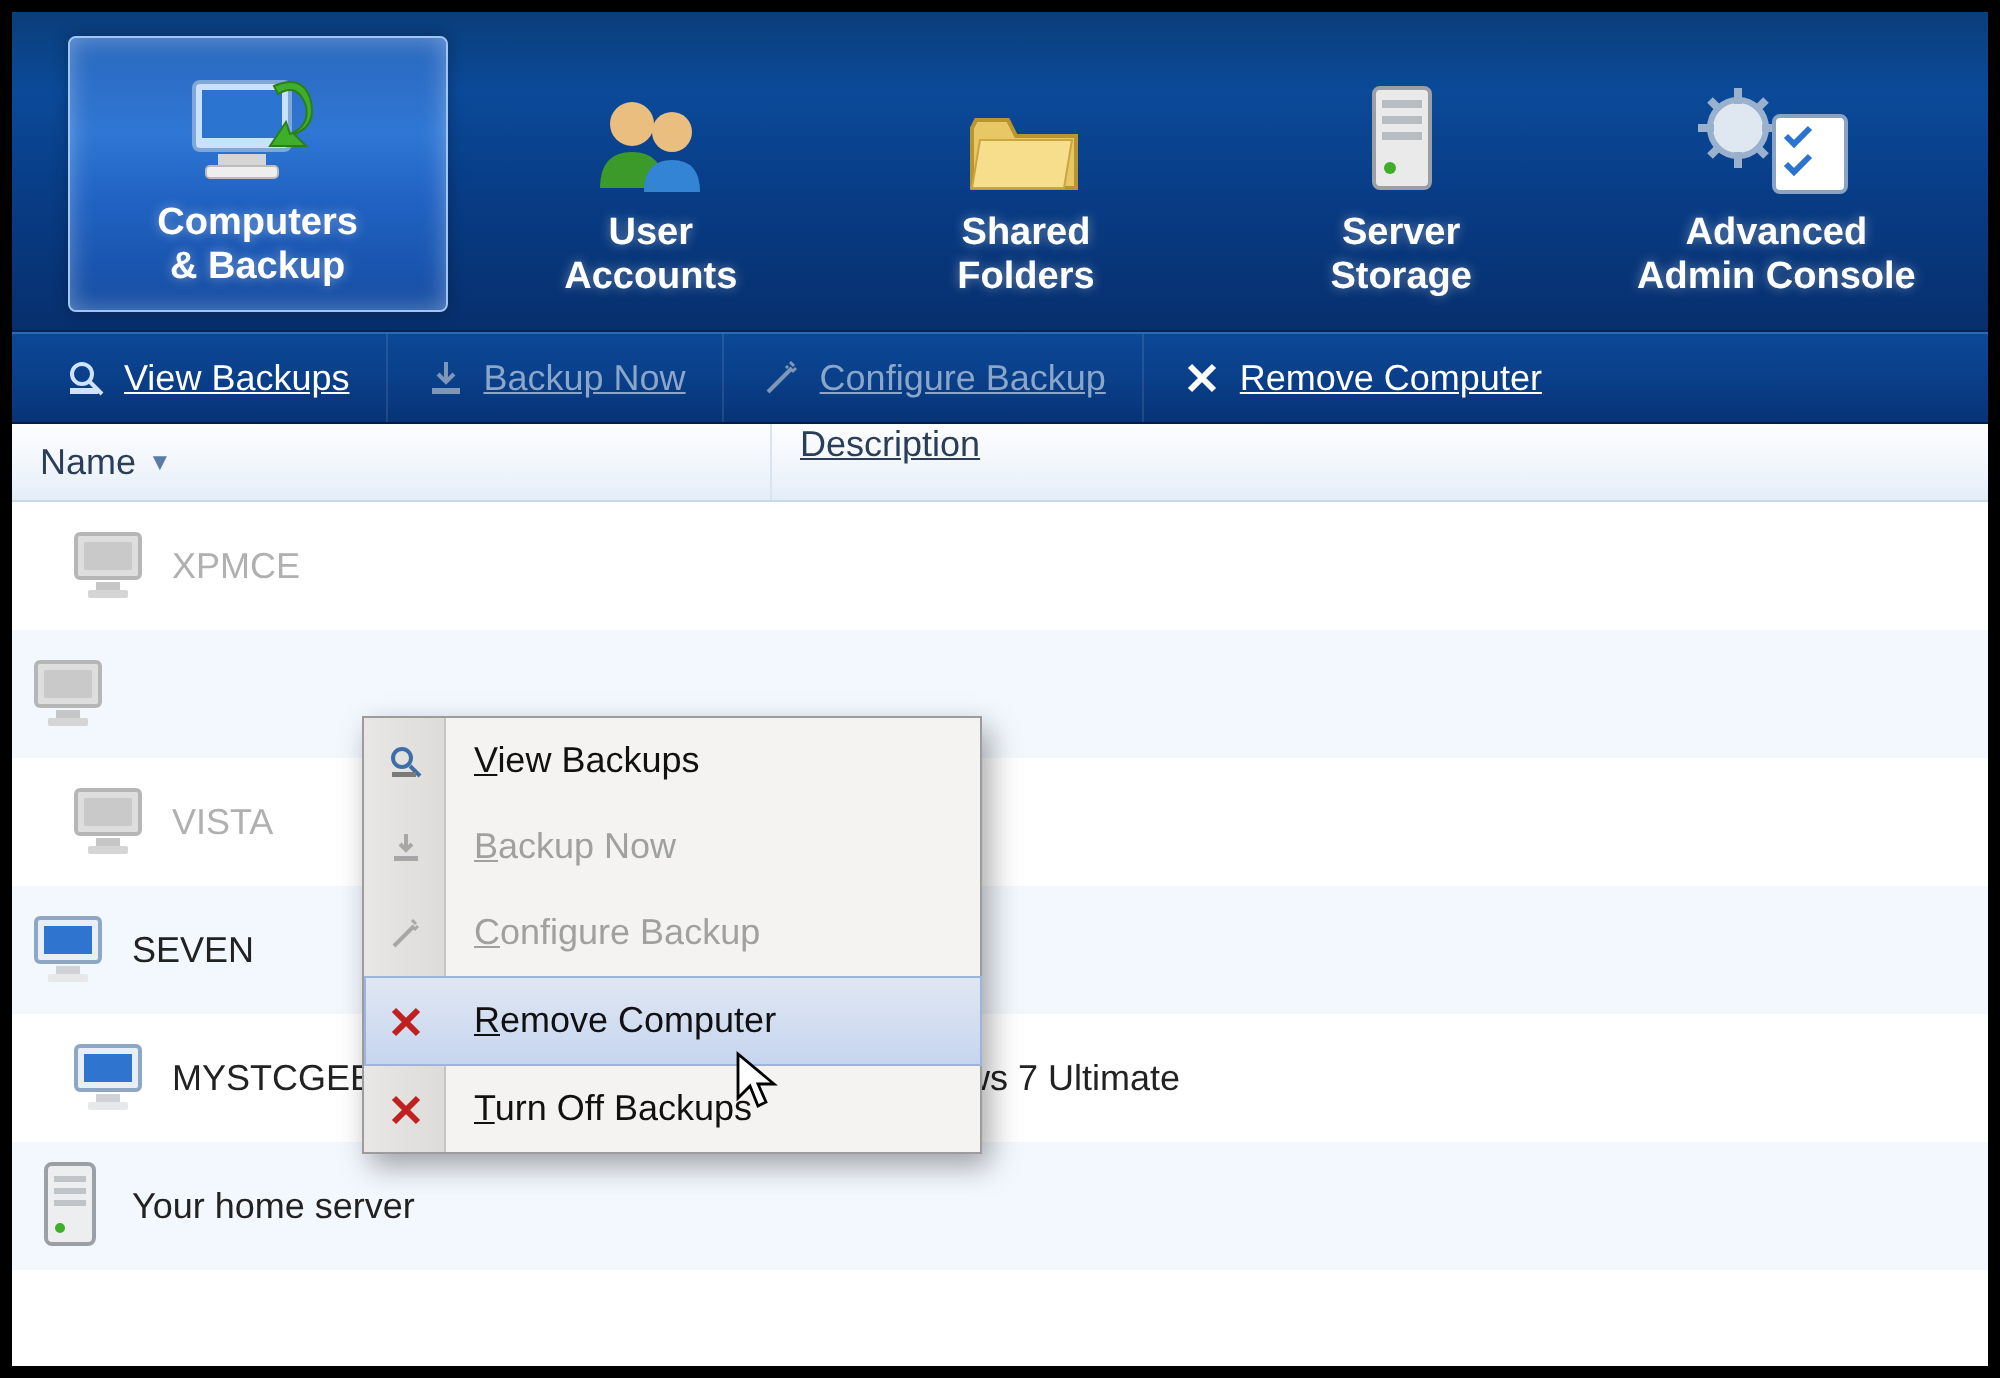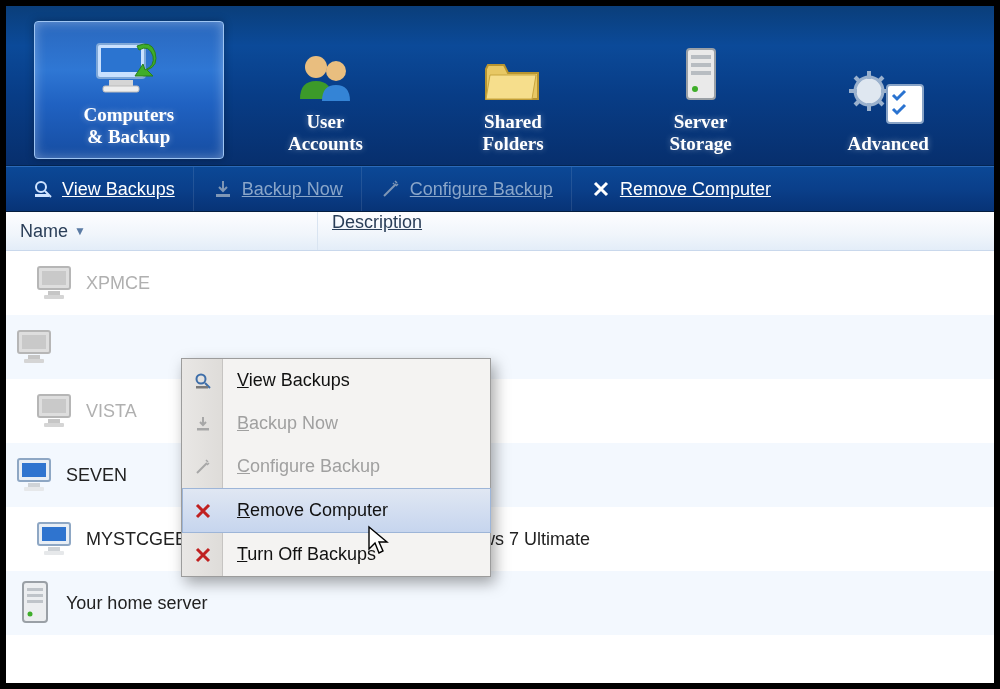--- a/index.html
+++ b/index.html
@@ -15,25 +15,24 @@
     box-sizing: border-box;
     overflow: hidden;
     position: relative;
     background: #fff;
   }
   
   .ribbon {
     height: 160px;
     background: linear-gradient(180deg,#0a3e7a 0%, #0b4a99 25%, #083d87 55%, #072f6d 100%);
     display: flex;
-    align-items: flex-end;
+    align-items: center;
     padding: 12px 12px 0 0;
     box-sizing: border-box;
     border-bottom: 1px solid #042552;
-    font-family: Liberation Serif, serif;
   }
   .ribbon-tab {
     flex: 1 1 0;
     min-width: 0;
     display: flex;
     flex-direction: column;
     align-items: center;
     justify-content: flex-end;
     color: #fff;
     font-size: 19px;
@@ -105,21 +104,21 @@
   .column-header {
     height: 38px;
     background: linear-gradient(180deg,#fdfdff 0%,#f0f5fb 60%,#e3edf8 100%);
     border-bottom: 1px solid #c9d8ec;
     display: flex;
     align-items: center;
     font-size: 18px;
     color: #2a3e58;
   }
   .col-name {
-    width: 312px;
+    width: 380px;
     padding-left: 14px;
     display:flex;
     align-items:center;
     gap:6px;
     box-sizing: border-box;
     border-right: 1px solid #d9e4f1;
     height:100%;
     text-align:center;
   }
   .col-name .sort-ind {
@@ -300,20 +299,21 @@
             <line x1="31" y1="31" x2="36" y2="36"></line>
             <line x1="8" y1="36" x2="13" y2="31"></line>
             <line x1="31" y1="13" x2="36" y2="8"></line>
           </g>
           <rect x="40" y="16" width="36" height="38" rx="3" fill="#fff" stroke="#88a3c6" stroke-width="2"></rect>
           <path d="M46 26 l4 4 l8 -8" stroke="#2a73d0" stroke-width="3" fill="none"></path>
           <path d="M46 40 l4 4 l8 -8" stroke="#2a73d0" stroke-width="3" fill="none"></path>
         </svg>
       </div>
       <div class="label1">Advanced</div>
+      <div class="label2">Admin Console</div>
     </div>
   </div>
 
   <div class="actionbar">
     <div class="action first">
       <span class="sm-icon">
         <svg width="20" height="20" viewBox="0 0 20 20">
           <circle cx="8" cy="8" r="5" fill="none" stroke="#cfe3ff" stroke-width="2"></circle>
           <line x1="12" y1="12" x2="18" y2="18" stroke="#cfe3ff" stroke-width="2"></line>
           <rect x="2" y="15" width="14" height="3" fill="#cfe3ff"></rect>

